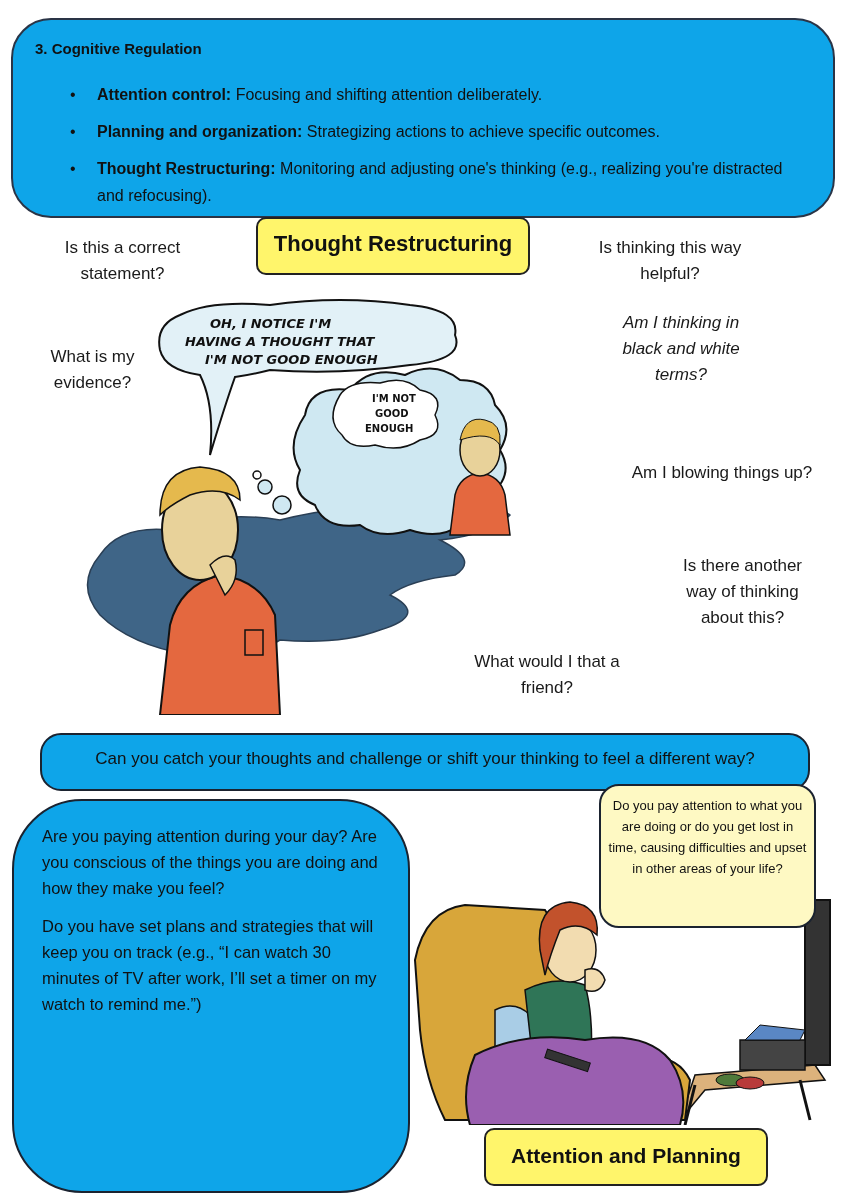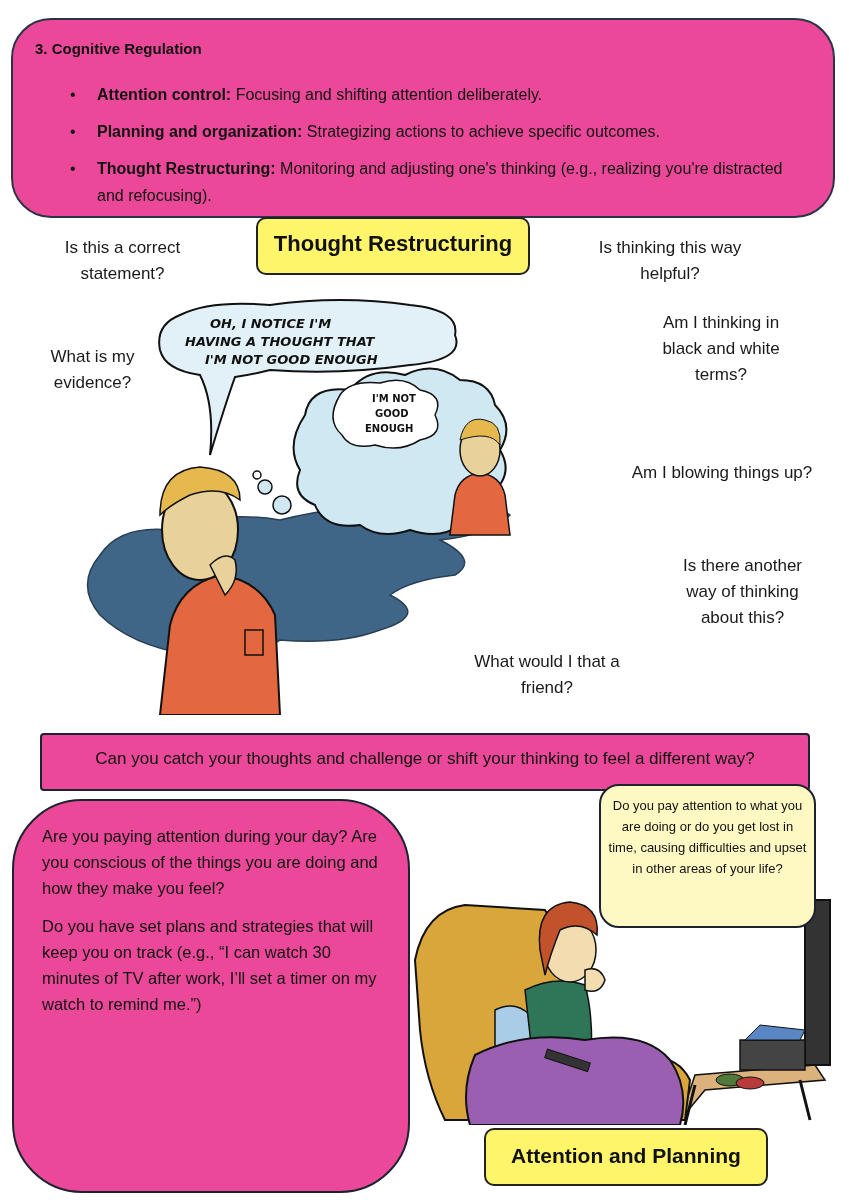--- a/index.html
+++ b/index.html
@@ -1,30 +1,30 @@
 <!DOCTYPE html>
 <html><head>
 <meta charset="utf-8">
 <style>
   html, body { margin:0; padding:0; background:#ffffff; }
   body { width:849px; height:1200px; position:relative; overflow:hidden;
          font-family:"Liberation Sans", "DejaVu Sans", sans-serif; color:#111; }
-  .box { position:absolute; background:#ec4899; border:2px solid #1b2330; }
+  .box { position:absolute; background:#0ea5e9; border:2px solid #1b2330; }
   .top-box { left:11px; top:18px; width:820px; height:196px; border-radius:40px; border-color:#2a3446; }
   .top-title { position:absolute; left:22px; top:20px; font-weight:bold; font-size:15px; }
   .top-list { position:absolute; left:48px; top:52px; width:740px; margin:9px; padding:0; list-style:none; font-size:16px; line-height:27px; }
   .top-list li { position:relative; padding-left:27px; margin-bottom:10px; }
   .top-list li::before { content:"•"; position:absolute; left:0; top:0; font-size:16px; }
   .top-list b { font-weight:bold; }
   .label-yellow { position:absolute; background:#fff56b; border:2px solid #222; border-radius:10px;
                   font-weight:bold; text-align:center; }
   .tr-label { left:256px; top:217px; width:270px; height:54px; line-height:50px; font-size:22px; }
   .ap-label { left:484px; top:1128px; width:280px; height:54px; line-height:52px; font-size:21px; }
   .q { position:absolute; text-align:center; font-size:17px; line-height:26px; color:#1a1a1a; }
-  .wide-box { left:40px; top:733px; width:766px; height:54px; border-radius:4px; }
+  .wide-box { left:40px; top:733px; width:766px; height:54px; border-radius:21px; }
   .wide-box-text { position:absolute; left:0; right:0; top:14px; text-align:center; font-size:17px; }
   .left-box { left:12px; top:799px; width:394px; height:390px; border-radius:70px 70px 70px 70px; }
   .left-box-text { position:absolute; left:28px; top:22px; width:350px; font-size:16.5px; line-height:26px; }
   .left-box-text p { margin:0 0 12px 0; }
   .pink-box { left:599px; top:784px; width:213px; height:140px; background:#fef9c3; border-radius:20px; }
   .pink-box-text { position:absolute; left:6px; right:6px; top:9px; text-align:center; font-size:13px; line-height:21px; }
   svg { position:absolute; }
 </style>
 </head>
 <body>
@@ -36,21 +36,21 @@
     <li><b>Planning and organization:</b><span> Strategizing actions to achieve specific outcomes.</span></li>
     <li><b>Thought Restructuring:</b><span> Monitoring and adjusting one's thinking (e.g., realizing you're distracted and refocusing).</span></li>
   </ul>
 </div>
 
 <div class="label-yellow tr-label">Thought Restructuring</div>
 
 <div class="q" style="left:40px; top:235px; width:165px;">Is this a correct statement?</div>
 <div class="q" style="left:30px; top:344px; width:125px;">What is my evidence?</div>
 <div class="q" style="left:585px; top:235px; width:170px;">Is thinking this way helpful?</div>
-<div class="q" style="left:656px; top:310px; width:130px;">Am I thinking in black and white terms?</div>
+<div class="q" style="left:616px; top:310px; width:130px;font-style:italic;">Am I thinking in black and white terms?</div>
 <div class="q" style="left:612px; top:460px; width:220px;">Am I blowing things up?</div>
 <div class="q" style="left:670px; top:553px; width:145px;">Is there another way of thinking about this?</div>
 <div class="q" style="left:462px; top:649px; width:170px;">What would I that a friend?</div>
 
 <svg style="left:60px; top:295px;" width="560" height="420" viewBox="0 0 560 420">
 
   <path d="M40 260 Q60 230 110 235 Q160 215 220 225 Q300 205 360 215 Q420 200 450 220 Q430 240 380 245 Q420 265 395 280 Q350 285 330 300 Q370 320 320 335 Q280 350 220 345 Q180 370 130 360 Q70 350 40 320 Q15 290 40 260 Z" fill="#3f6587" stroke="#2a3f55" stroke-width="1.5"></path>
 
   <path d="M245 120 Q250 90 290 95 Q310 70 345 80 Q375 65 400 85 Q430 85 435 110 Q455 130 440 155 Q455 180 430 200 Q435 225 400 230 Q380 245 350 235 Q320 245 300 230 Q265 235 255 210 Q230 200 240 175 Q225 150 245 120 Z" fill="#cfe8f2" stroke="#111" stroke-width="2"></path>
 

